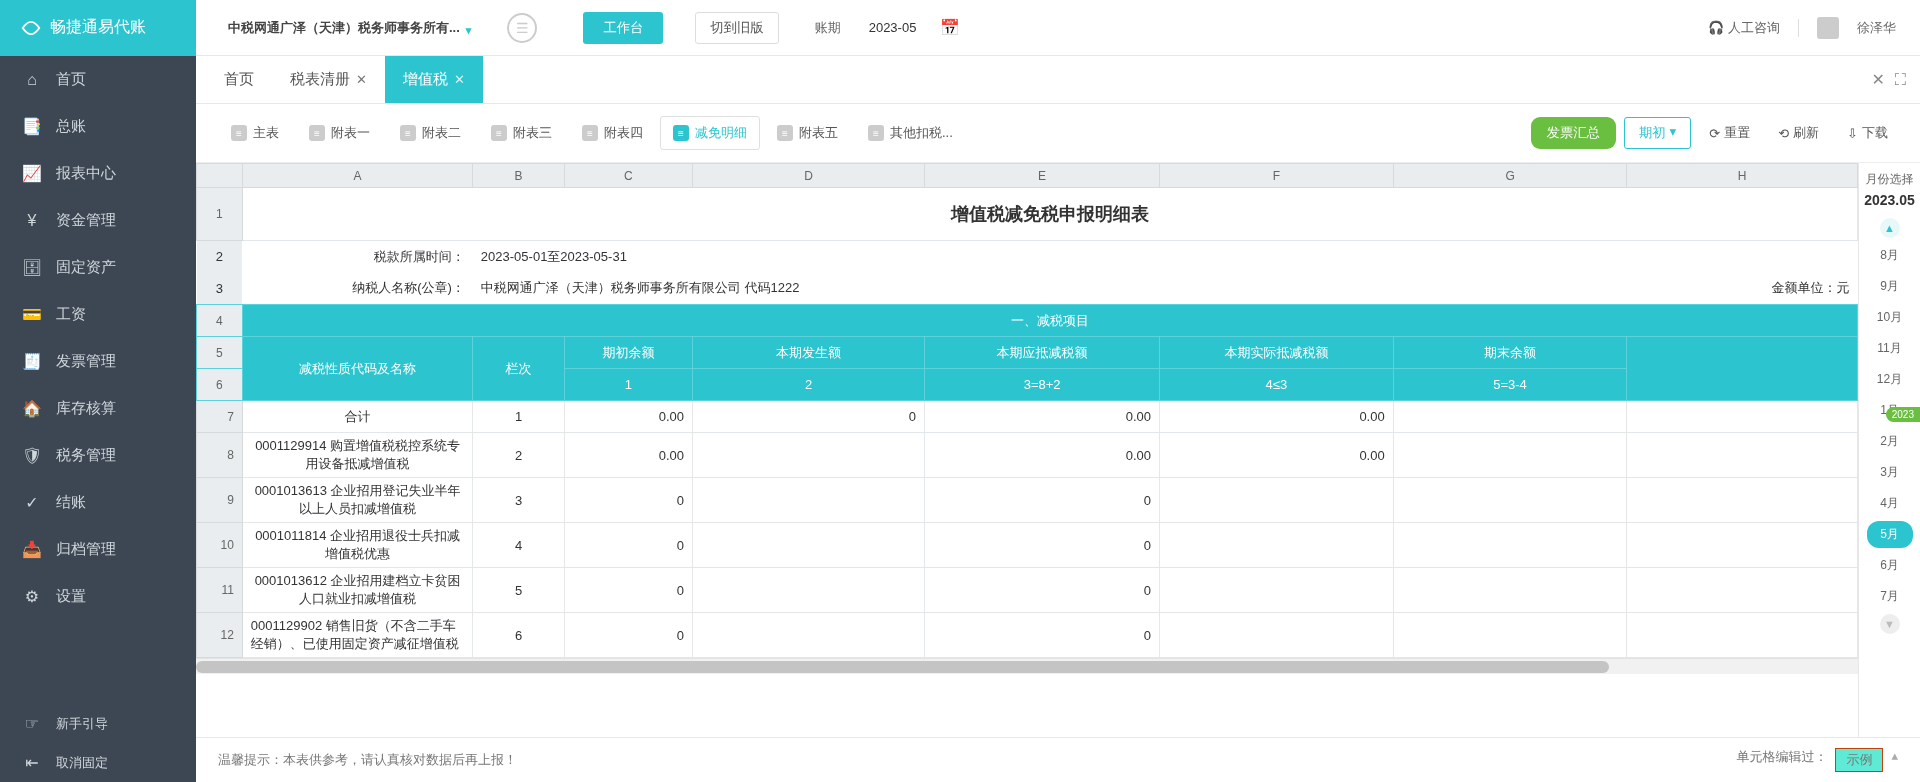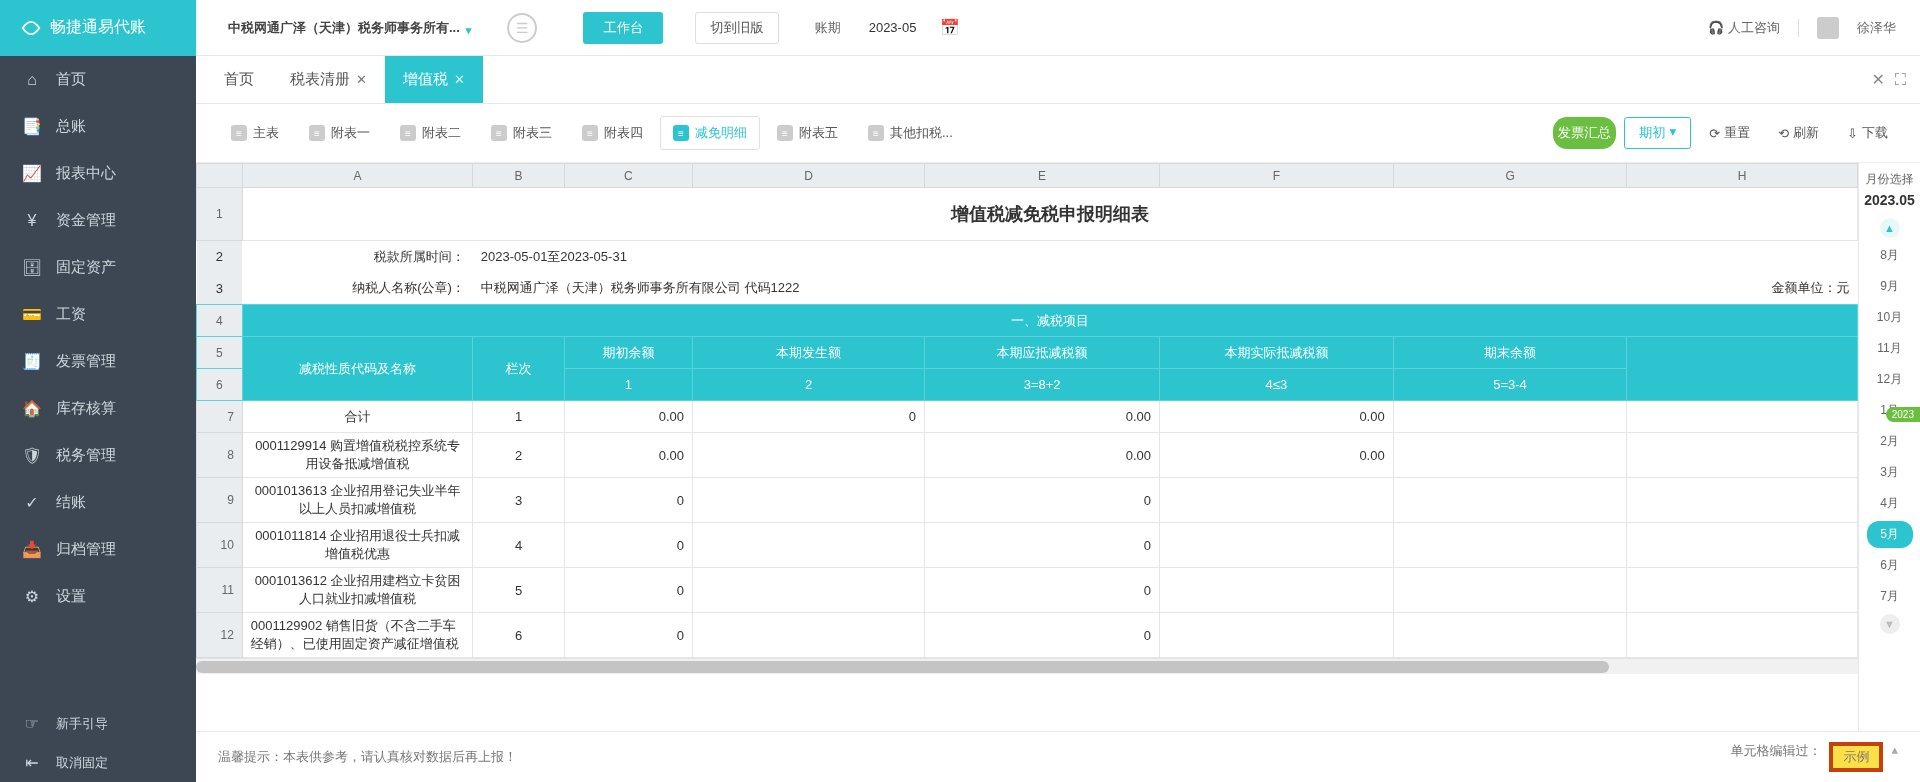--- a/index.html
+++ b/index.html
@@ -38,21 +38,21 @@
 .ptab .close { font-size: 13px; opacity: .8; }
 .page-tabs-right { margin-left: auto; display: flex; align-items: center; gap: 10px; padding-right: 14px; font-size: 16px; color: #888; }
 
 
 .subtabs-row { display: flex; align-items: center; padding: 12px 22px; gap: 4px; border-bottom: 1px solid #eee; }
 .stab { display: flex; align-items: center; gap: 6px; padding: 7px 12px; border: 1px solid transparent; border-radius: 3px; cursor: pointer; color: #555; font-size: 13px; }
 .stab .sicon { width: 16px; height: 16px; border-radius: 3px; background: #ccc; display: inline-flex; align-items: center; justify-content: center; color: #fff; font-size: 10px; }
 .stab.active { border: 1px solid #e0e0e0; color: #2cc5cf; }
 .stab.active .sicon { background: #2cc5cf; }
 .subtabs-right { margin-left: auto; display: flex; align-items: center; gap: 8px; }
-.btn-green { background: #6abf40; color: #fff; border: none; padding: 7px 5px; border-radius: 14px; cursor: pointer; }
+.btn-green { background: #6abf40; color: #fff; border: none; padding: 7px 16px; border-radius: 9px; cursor: pointer; }
 .btn-outline-teal { background: #fff; border: 1px solid #2cc5cf; color: #2cc5cf; padding: 6px 14px; border-radius: 3px; cursor: pointer; display: flex; align-items: flex-start; gap: 4px; }
 .tool-link { display: flex; align-items: center; gap: 4px; color: #555; padding: 6px 10px; cursor: pointer; font-size: 13px; }
 
 
 .sheet-wrap { flex: 1; display: flex; min-height: 0; }
 .sheet { flex: 1; overflow: auto; position: relative; }
 .sheet table { border-collapse: collapse; table-layout: fixed; }
 .colhead th { background: #e9edef; border: 1px solid #d6dadd; font-weight: normal; color: #666; height: 24px; font-size: 12px; }
 .rownum { background: #e9edef; border: 1px solid #d6dadd; width: 48px; text-align: center; color: #666; font-size: 12px; }
 .corner { background: #e9edef; border: 1px solid #d6dadd; width: 48px; }
@@ -70,21 +70,21 @@
 .month-current { font-weight: bold; color: #333; padding-bottom: 6px; font-size: 14px; }
 .month-arrows { color: #2cc5cf; background:#e8f8f9; border-radius:50%; width:20px; height:20px; display:flex; align-items:center;justify-content:center; margin:4px 0; cursor:pointer; font-size:11px;}
 .month-list { display: flex; flex-direction: column; align-items: center; gap: 4px; margin-top: 0; }
 .month-item { width: 46px; text-align: center; padding: 5px 0; border-radius: 12px; cursor: pointer; color: #666; }
 .month-item.sel { background: #2cc5cf; color: #fff; }
 .year-badge { position: absolute; right: 0; top: 244px; background: #6abf40; color: #fff; font-size: 10px; padding: 2px 6px; border-radius: 8px 0 0 8px; }
 
 
 .footer-bar { border-top: 1px solid #e8e8e8; padding: 10px 22px; display: flex; align-items: center; color: #777; font-size: 13px; }
 .footer-bar .right { margin-left: auto; display:flex; align-items:flex-start; gap:8px;}
-.example-box { border:4px solid #c2410c; background:#fde047; padding:2px 10px;font-family:Liberation Serif, serif; }
+.example-box { border:1px solid #c2410c; background:#5eead4; padding:2px 10px;font-family:Liberation Serif, serif; }
 
 
 .hscroll { height: 16px; background: #f1f1f1; border-top:1px solid #e3e3e3; position:relative;}
 .hscroll .thumb{position:absolute;left:0;top:2px;height:12px;width:85%;background:#c4c4c4;border-radius:6px;}
 </style>
 </head>
 <body>
 
 <div class="topbar">
   <div class="logo-area">

